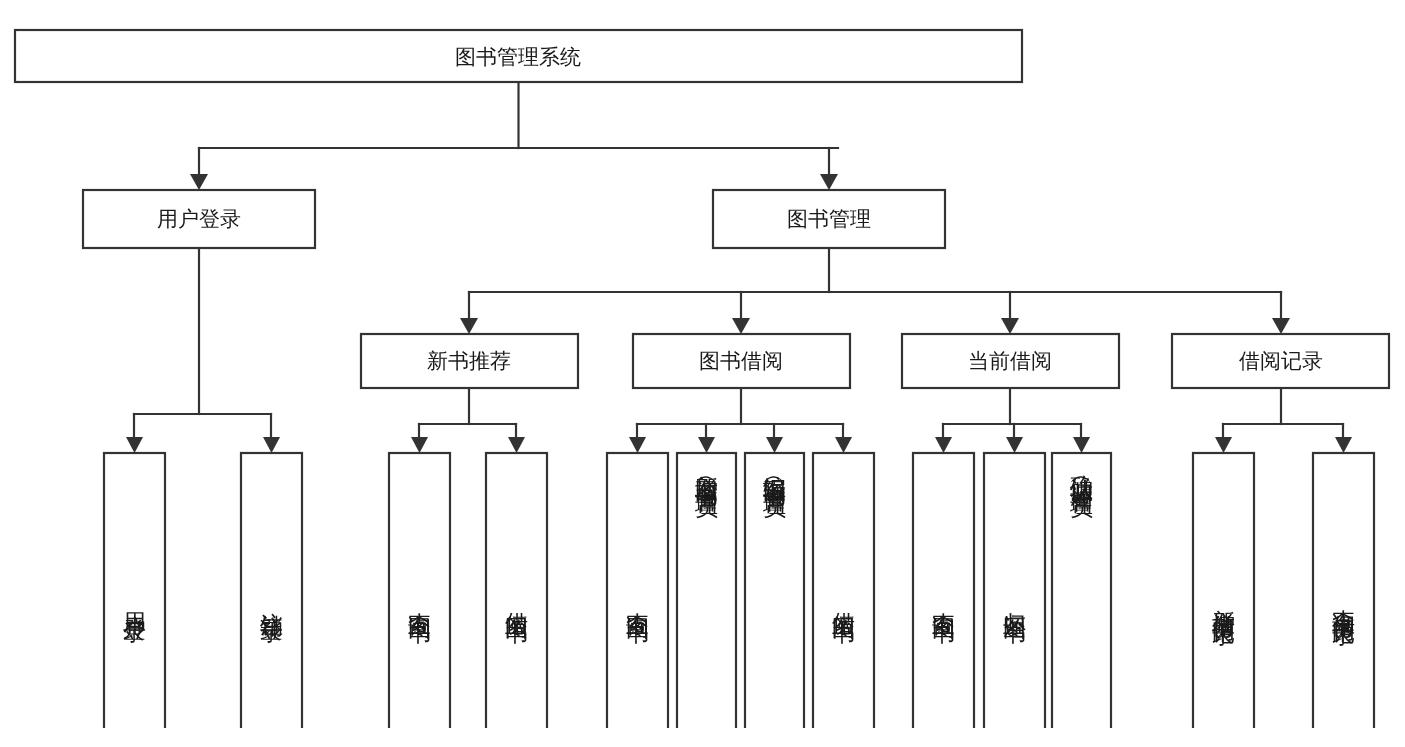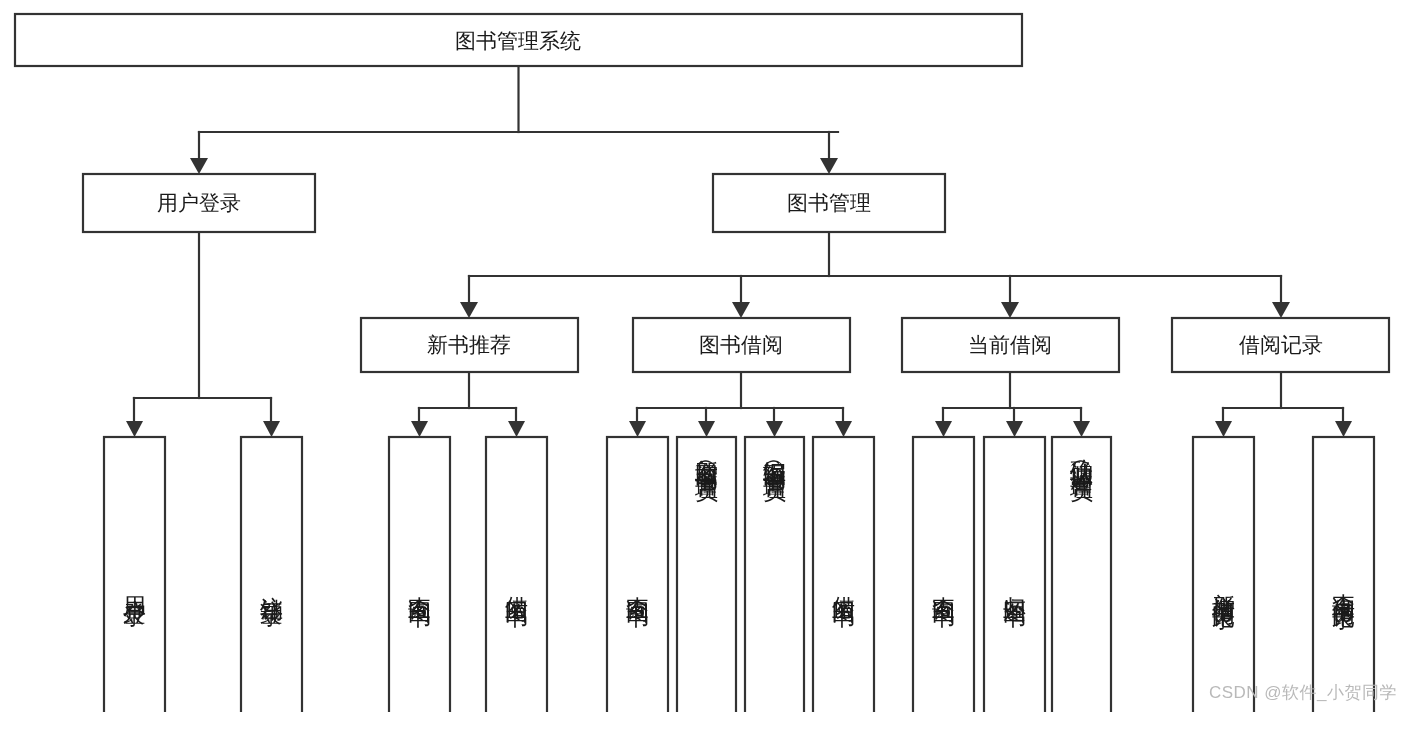--- a/index.html
+++ b/index.html
@@ -9,20 +9,21 @@
   }
   body {
     font-family: "Liberation Sans", "DejaVu Sans", sans-serif;
   }
   #diagram-root {
     position: relative;
     width: 1405px;
     height: 712px;
     background: #ffffff;
     overflow: hidden;
+    margin-top: 16px;
   }
   svg#flowchart {
     position: absolute;
     left: 0;
     top: 0;
     width: 1405px;
     height: 747px;
     display: block;
   }
   .node-box {
@@ -234,14 +235,13 @@
   <div class="leaf-label-wrap" style="left:1052px; top:441px; width:59px; height:290px; align-items:flex-start;">
     <span>确认归还（管理员）</span>
   </div>
   <div class="leaf-label-wrap" style="left:1193px; top:437px; width:61px; height:294px; align-items:center;">
     <span>新增借阅记录</span>
   </div>
   <div class="leaf-label-wrap" style="left:1313px; top:437px; width:61px; height:294px; align-items:center;">
     <span>查询借阅记录</span>
   </div>
 
-  <div class="watermark">CSDN @软件_小贺同学</div>
 </div>
 
 </body></html>

